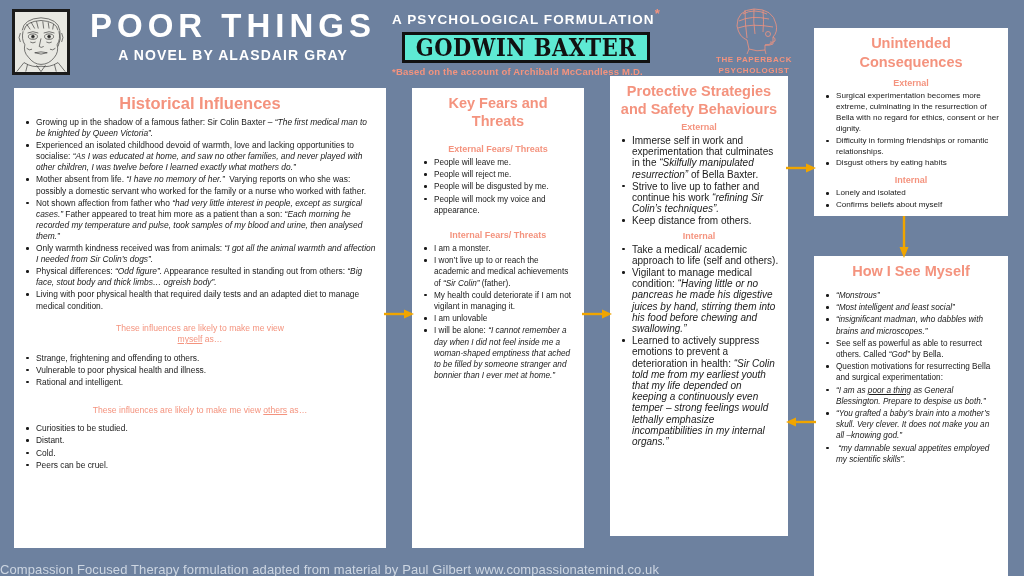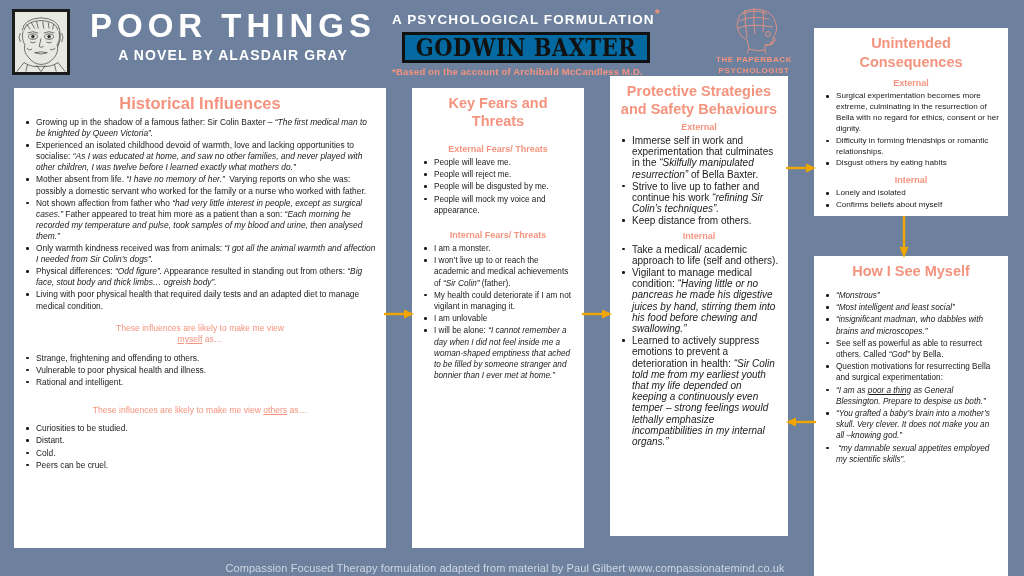--- a/index.html
+++ b/index.html
@@ -32,21 +32,21 @@
     line-height:20px;white-space:nowrap;margin-top:1px;
   }
 
   .formulation-block{position:absolute;left:392px;top:6px;width:268px;text-align:left;}
   .form-label{
     color:#ffffff;font-weight:bold;font-size:13.5px;letter-spacing:1.1px;
     white-space:nowrap;line-height:16px;
   }
   .form-label .star{color:#f4937e;font-size:13px;vertical-align:super;}
   .name-box{
-    margin:4px auto 0;width:248px;height:31px;background:#0369a1;
+    margin:4px auto 0;width:248px;height:31px;background:#5eead4;
     border:3px solid #111111;box-sizing:border-box;
     display:flex;align-items:center;justify-content:center;
   }
   .name-box-text{
     font-family:"DejaVu Serif", serif;
     font-weight:bold;font-size:21px;letter-spacing:0.5px;color:#111111;
     line-height:21px;white-space:nowrap;
     transform:scaleY(1.18);
   }
   .based-on{
@@ -124,23 +124,23 @@
   
   .arrow{position:absolute;}
   #arrow-hist-fears{left:384px;top:306px;width:30px;height:12px;}
   #arrow-fears-prot{left:582px;top:306px;width:30px;height:12px;}
   #arrow-prot-unint{left:786px;top:160px;width:30px;height:12px;}
   #arrow-unint-howisee{left:898px;top:216px;width:12px;height:42px;}
   #arrow-howisee-prot{left:786px;top:414px;width:30px;height:12px;}
 
   
   .footer{
-    position:absolute;left:0;top:562px;width:1024px;text-align:center;
+    position:absolute;left:0;top:562px;width:1024px;text-align:left;
     padding-right:14px;box-sizing:border-box;
-    color:#cdd6e2;font-size:11px;letter-spacing:0.1px;
+    color:#cdd6e2;font-size:13px;letter-spacing:0.1px;
   }
 </style>
 </head>
 <body>
 
 <div class="slide">
 
   <div class="header">
 
     <div class="book-cover">

